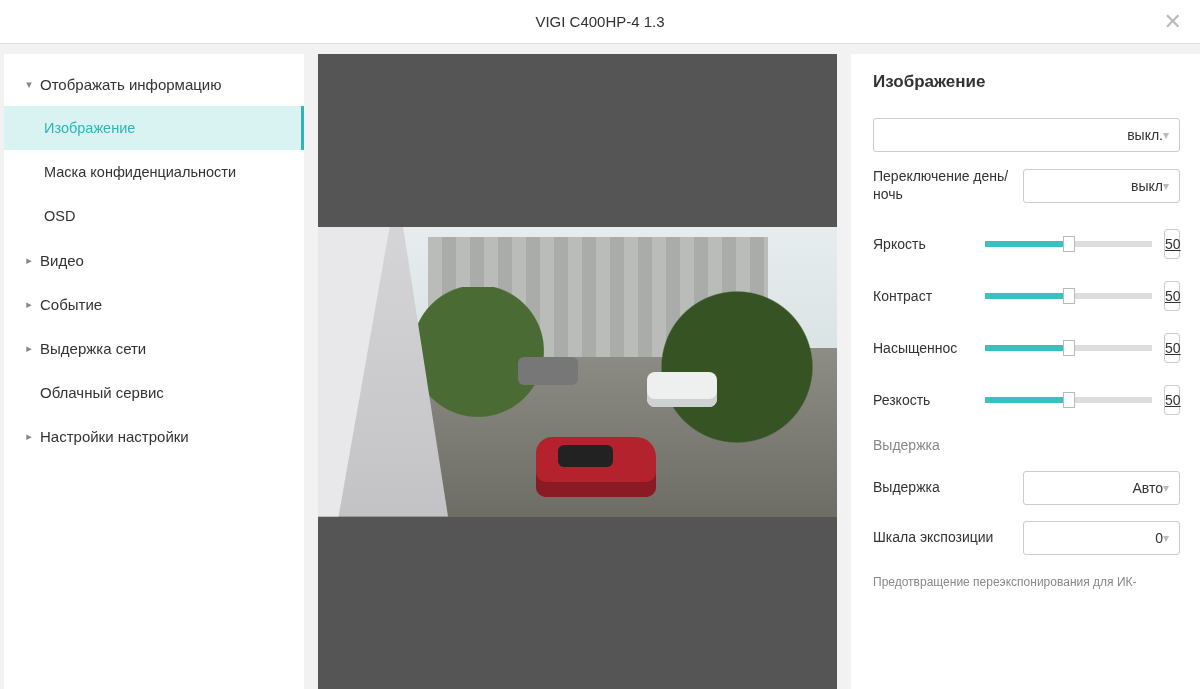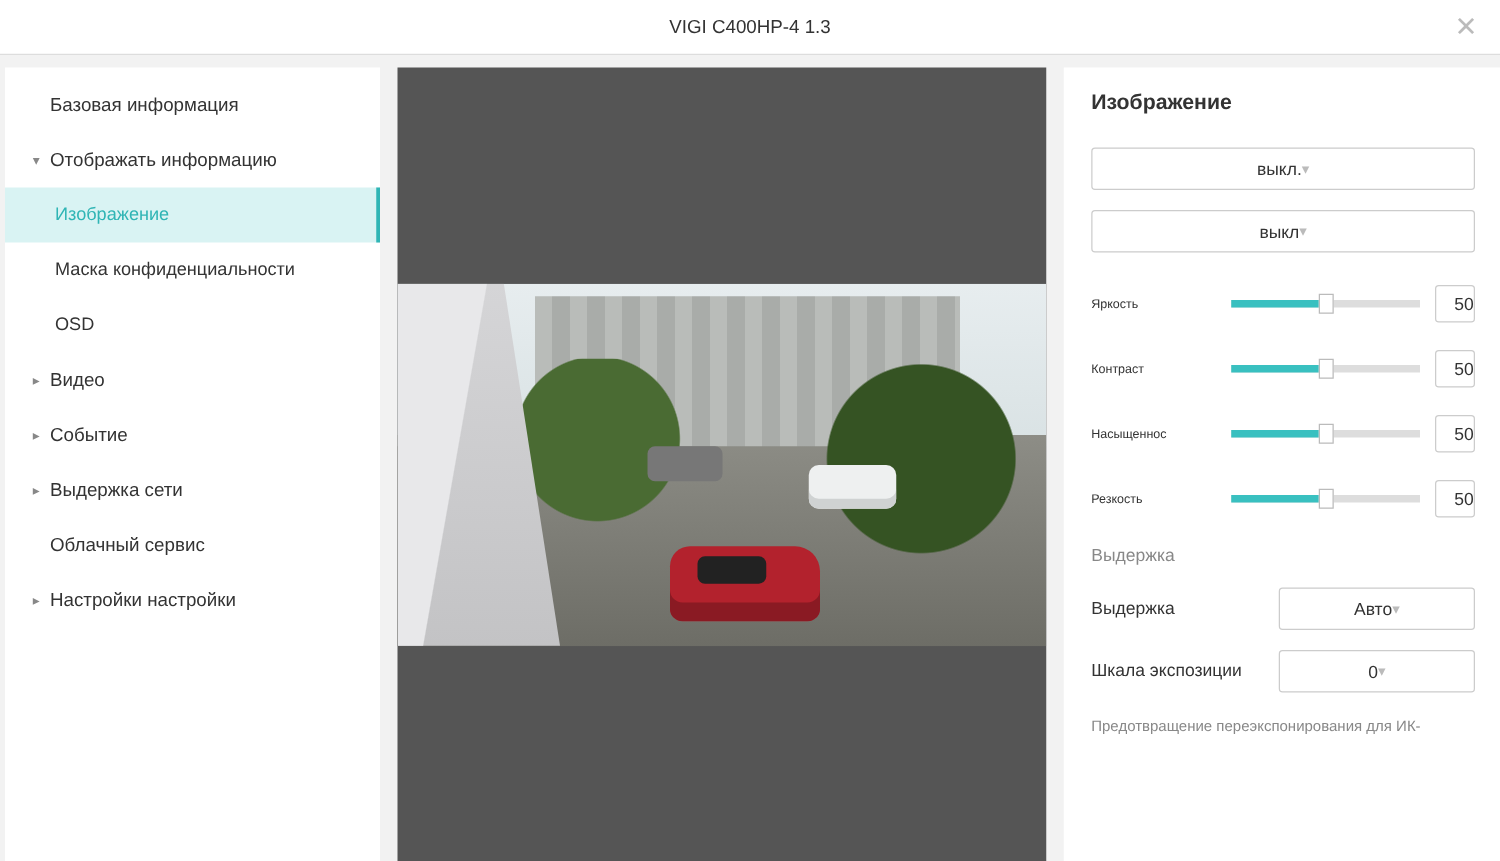--- a/index.html
+++ b/index.html
@@ -122,36 +122,36 @@
     line-height: 1.25;
     padding-right: 8px;
   }
   .select {
     flex: 1;
     height: 34px;
     border: 1px solid #ccc;
     border-radius: 3px;
     display: flex;
     align-items: center;
-    justify-content: center;
+    justify-content: flex-end;
     padding: 0 10px;
     font-size: 14px;
     color: #333;
     cursor: pointer;
     background: #fff;
   }
   .select .chev { color: #bbb; font-size: 12px; }
   .slider-row {
     display: flex;
     align-items: center;
     margin-bottom: 22px;
   }
   .slider-label {
     width: 100px;
-    font-size: 10px;
+    font-size: 14px;
     color: #333;
     white-space: nowrap;
     overflow: hidden;
   }
   .slider-track {
     flex: 1;
     height: 6px;
     background: #ddd;
     position: relative;
     margin: 0 12px;
@@ -166,27 +166,28 @@
   .slider-thumb {
     position: absolute;
     left: 50%;
     top: 50%;
     width: 12px; height: 16px;
     background: #fff;
     border: 1px solid #bbb;
     transform: translate(-50%, -50%);
   }
   .slider-value {
-    width: 32px;
+    width: 16px;
     height: 30px;
     border: 1px solid #ccc;
     border-radius: 3px;
-    text-align: right;
+    text-align: center;
     line-height: 28px;
     font-size: 14px;
+    text-decoration: underline;
   }
   .section-sub {
     color: #888;
     font-size: 14px;
     margin: 8px 0 18px 0;
   }
   .footer-note {
     color: #888;
     font-size: 12px;
     margin-top: 20px;
@@ -199,24 +200,20 @@
 <body>
 
 <div class="header">
   <span class="header-title">VIGI C400HP-4 1.3</span>
   <span class="close-btn">✕</span>
 </div>
 
 <div class="body">
 
   <div class="sidebar">
-    <div class="nav-item">
-      <span class="nav-caret invisible">▸</span>
-      <span>Базовая информация</span>
-    </div>
     <div class="nav-item">
       <span class="nav-caret">▾</span>
       <span>Отображать информацию</span>
     </div>
     <div class="nav-item child active">
       <span>Изображение</span>
     </div>
     <div class="nav-item child">
       <span>Маска конфиденциальности</span>
     </div>
@@ -263,20 +260,21 @@
     <div class="panel-title">Изображение</div>
 
     <div class="row">
       <div class="select">
         <span>выкл.</span>
         <span class="chev">▾</span>
       </div>
     </div>
 
     <div class="row">
+      <div class="row-label">Переключение день/ночь</div>
       <div class="select">
         <span>выкл</span>
         <span class="chev">▾</span>
       </div>
     </div>
 
     <div style="height:10px"></div>
 
     <div class="slider-row">
       <div class="slider-label">Яркость</div>

